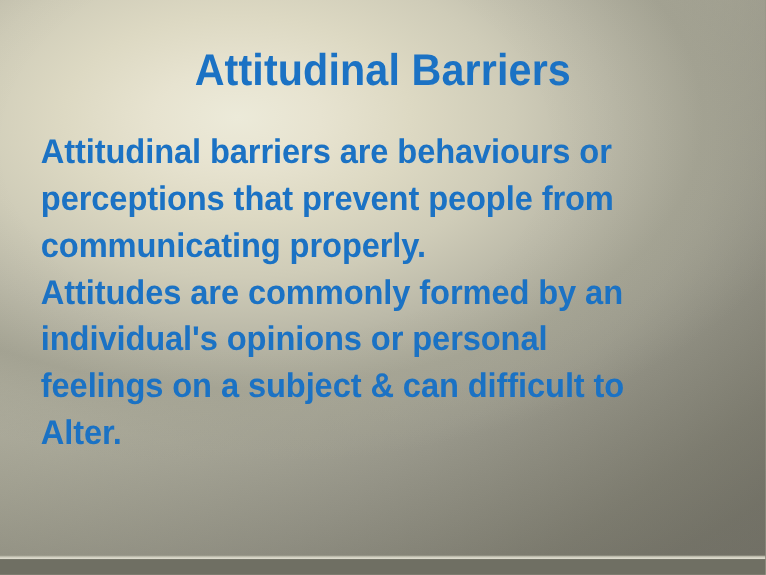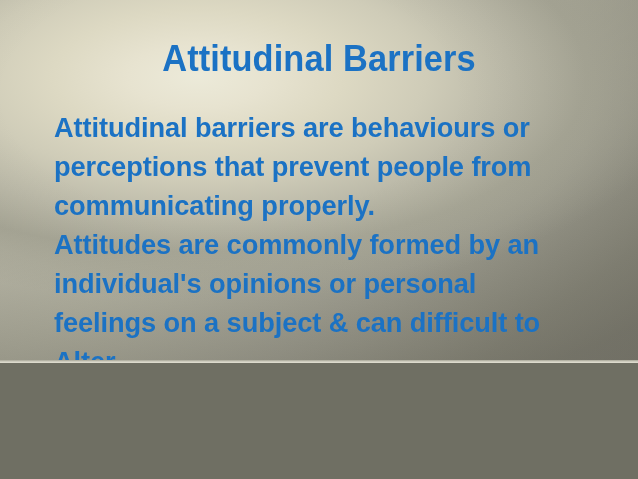--- a/index.html
+++ b/index.html
@@ -5,21 +5,21 @@
 <style>
   html, body {
     margin: 0;
     padding: 0;
     background: #6f6f63;
   }
 
   .slide {
     position: relative;
     width: 638px;
-    height: 363px;
+    height: 466px;
     overflow: hidden;
     font-family: "Liberation Sans", "DejaVu Sans", sans-serif;
     background-color: #b9b7a6;
     background-image:
       radial-gradient(ellipse 78% 62% at 31% 21%,
         #ecead9 0%,
         #e7e3d0 14%,
         #ddd9c3 29%,
         #cfccb8 46%,
         #bcbaa9 62%,
@@ -73,21 +73,21 @@
     font-size: 37px;
     line-height: 44px;
     font-weight: 700;
     letter-spacing: 0.1px;
     transform: scaleX(0.93);
     white-space: nowrap;
   }
 
   .slide-body {
     position: absolute;
-    left: 54px;
+    left: 34px;
     top: 108px;
     width: 580px;
   }
 
   .body-line {
     color: #1b72c4;
     font-size: 28.5px;
     line-height: 39px;
     font-weight: 700;
     white-space: nowrap;

